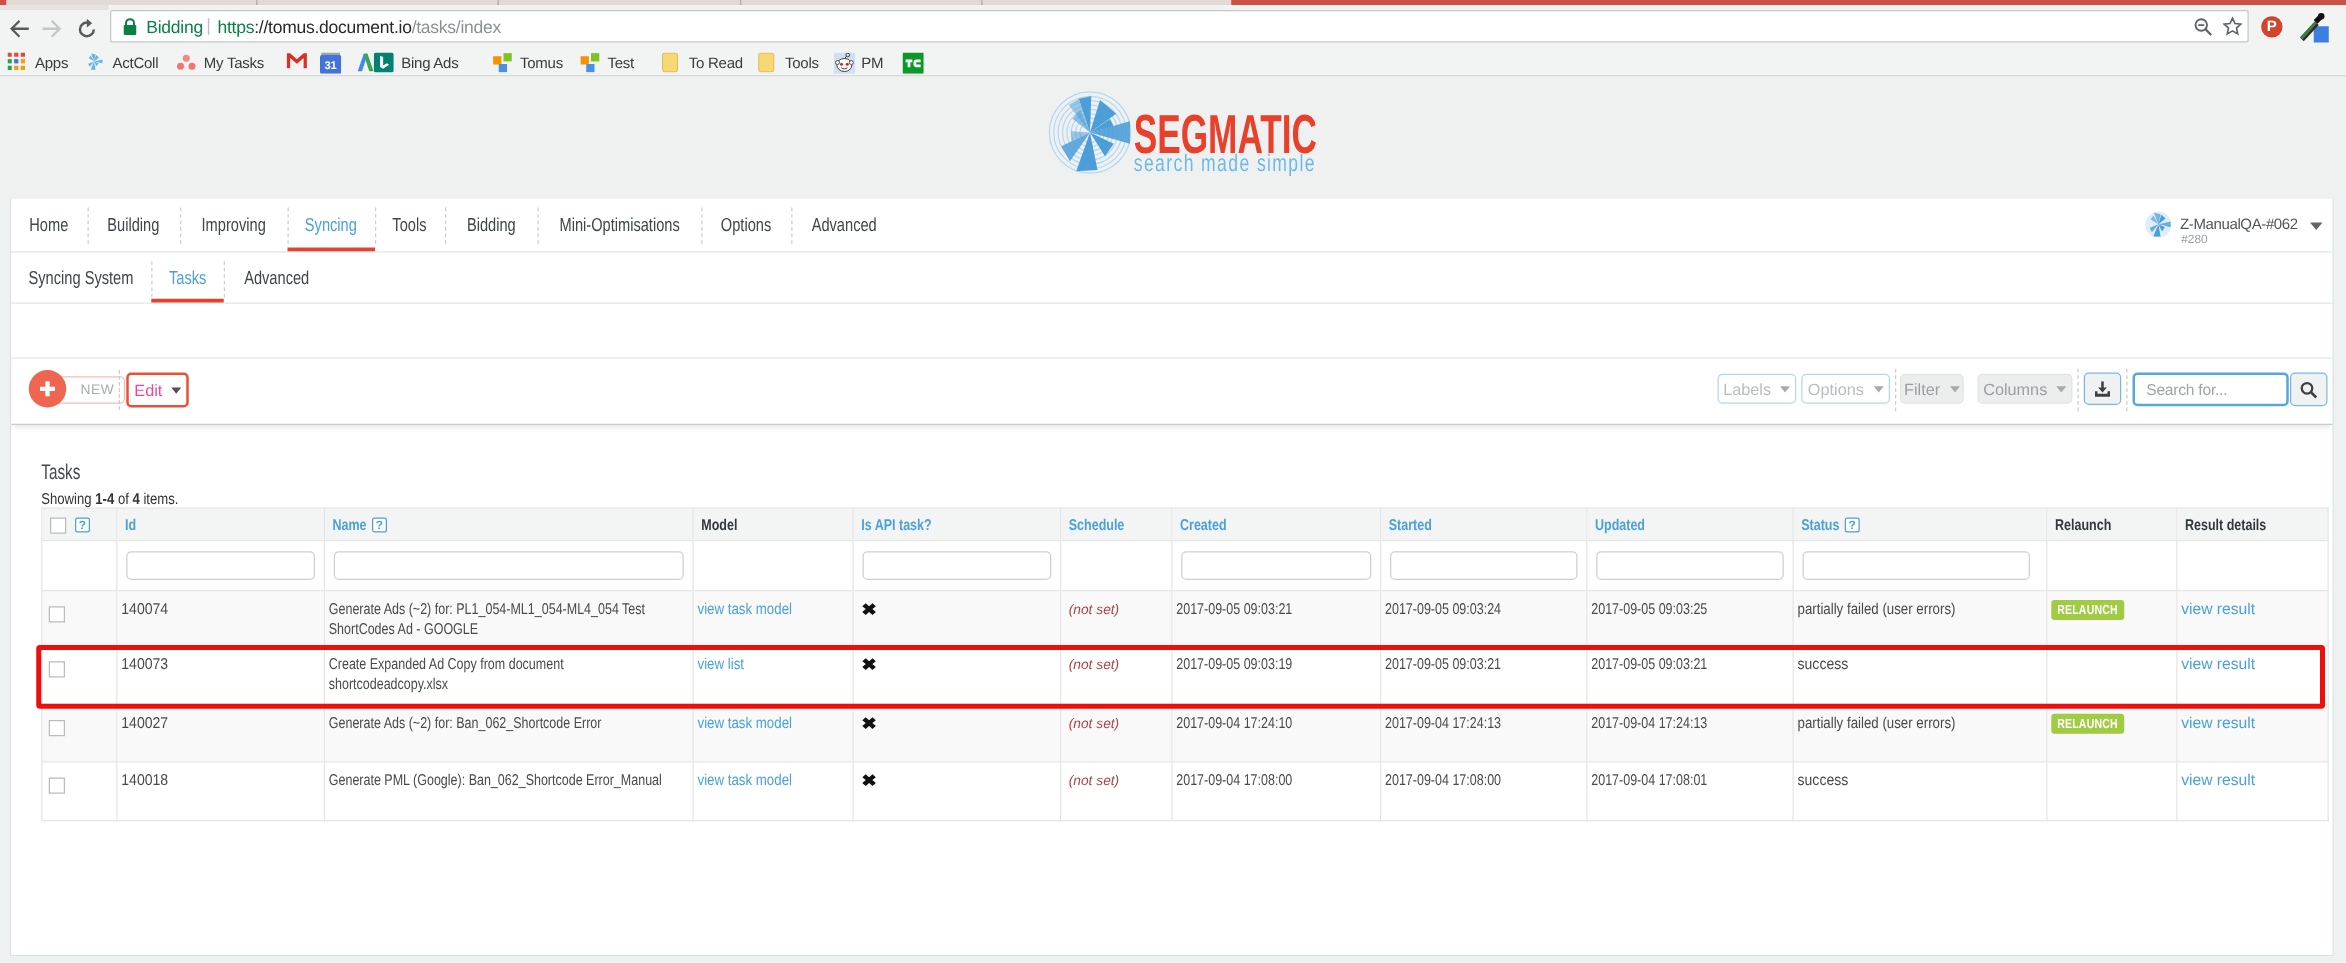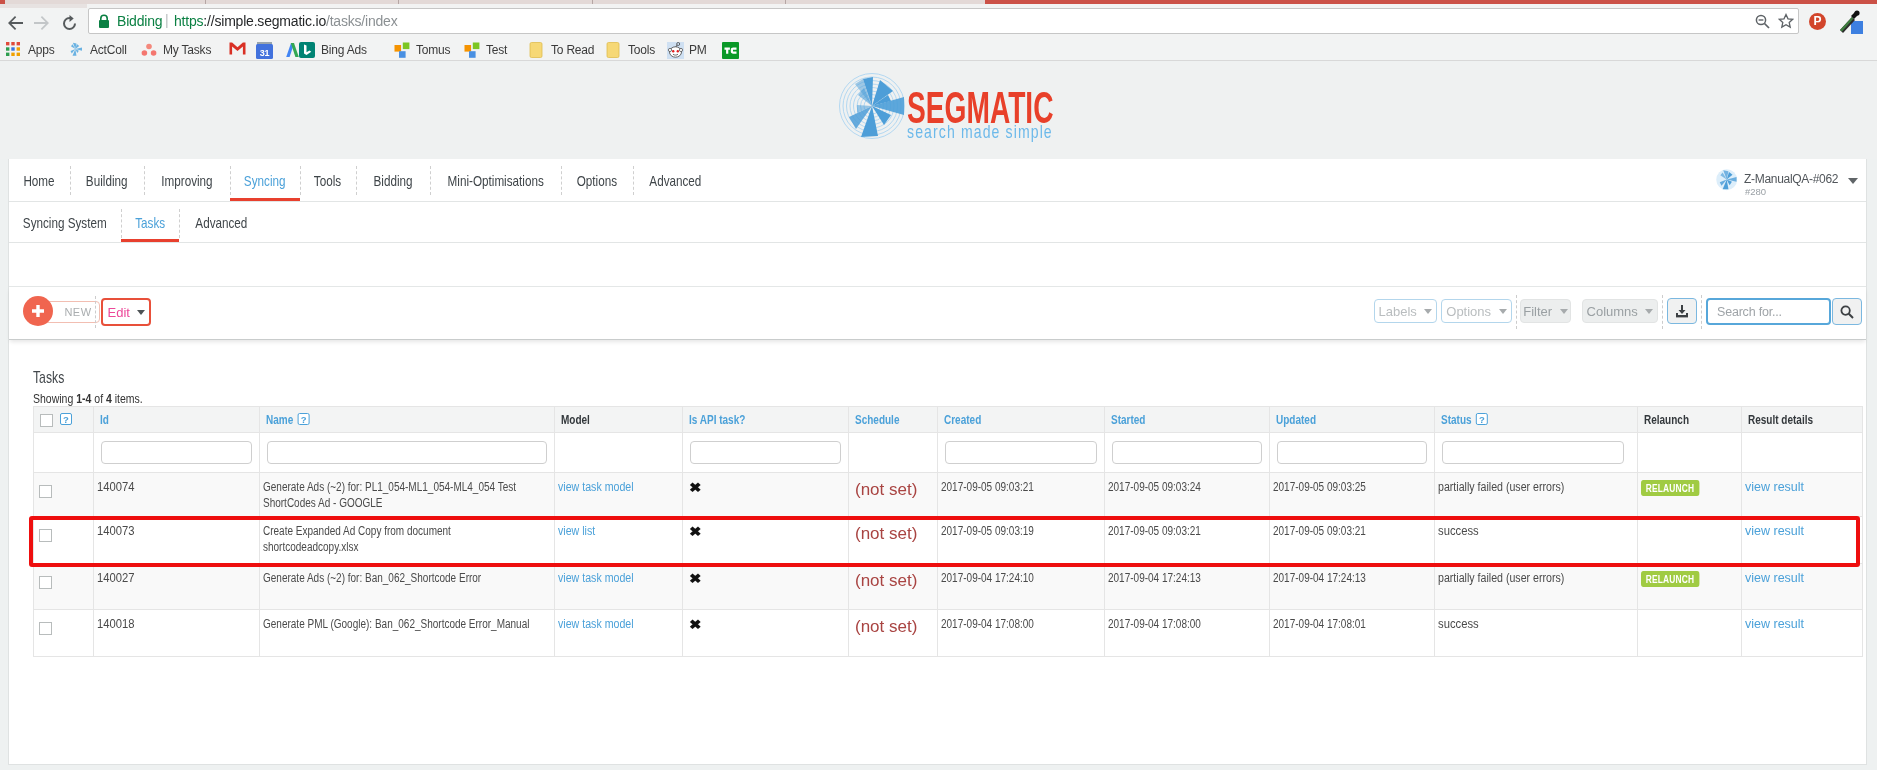--- a/index.html
+++ b/index.html
@@ -55,21 +55,21 @@
 #grid tr.frow td { height:40px; padding:8px 7px 0; background:#fff; }
 #grid td { padding:7px 6px 0 3px; }
 #grid tr.r1 td { height:44px; }
 #grid tbody tr.dr td:first-child { padding-top:11px; padding-left:5px; }
 #grid tr.r2 td { height:47px; }
 #grid tr.r3 td { height:46px; }
 #grid tr.r4 td { height:47px; }
 #grid tr.stripe td { background:#f9f9f9; }
 .finput { width:100%; height:23px; border:1px solid #cfcfcf; border-radius:4px; background:#fff; }
 a.lnk { color:#4ba1d9; text-decoration:none; }
-.notset { color:#a94442; font-size:17px; }
+.notset { color:#a94442; font-style:italic; font-size:11px; }
 .xmark { font-size:13px; color:#111; font-weight:bold; margin-left:3px; letter-spacing:0; display:inline-block; transform:scaleX(1.15); transform-origin:0 0; }
 .sqi { transform:scaleX(1.25); }
 .qi { display:inline-block; width:12px; height:12px; border:1px solid #4ba1d9; border-radius:2px; color:#4ba1d9; font-size:9.5px; line-height:11px; text-align:center; font-weight:bold; background:#fff; vertical-align:1px; }
 .cb { display:inline-block; width:13px; height:13px; border:1px solid #b8bcbc; background:#fff; vertical-align:middle; }
 .relaunch { display:inline-block; background:#a0cb43; color:#fff; font-size:10.5px; font-weight:bold; border-radius:3px; padding:2px 6px; letter-spacing:0.2px; transform:scaleX(0.8); transform-origin:0 0; }
 #redbox { position:absolute; left:29px; top:516px; width:1831px; height:51px; border:4px solid #ee0e0e; border-radius:3px; z-index:50; }
 </style>
 </head>
 <body>
 
@@ -92,21 +92,21 @@
   <svg class="navbtn" style="left:61px;" width="17" height="17" viewBox="0 0 17 17">
       <path d="M8.5 2a6.5 6.5 0 1 0 6.5 6.5h-2A4.5 4.5 0 1 1 8.5 4V7l4.2-3.5L8.5 0z" fill="#565a5c"></path>
     </svg>
   <div id="addrbar">
     <svg style="position:absolute;left:9px;top:5px" width="12" height="15" viewBox="0 0 12 15">
         <path d="M2 6V4.5a4 4 0 0 1 8 0V6h-1.6V4.5a2.4 2.4 0 0 0-4.8 0V6z" fill="#0b8043"></path>
         <rect x="1" y="6" width="10" height="8" rx="1" fill="#0b8043"></rect>
       </svg>
     <span style="position:absolute;left:28px;top:4px;font-size:14px;color:#0b8043;letter-spacing:-0.2px;">Bidding</span>
     <span style="position:absolute;left:76px;top:3px;font-size:14px;color:#b9bdbf;">|</span>
-    <div class="txt" style="left:85px;">https<span class="host">://simple.segmatic.io</span><span class="path">/tasks/index</span></div>
+    <div class="txt" style="left:85px;">https<span class="host">://tomus.document.io</span><span class="path">/tasks/index</span></div>
     <svg style="position:absolute;left:1666px;top:5px" width="15" height="15" viewBox="0 0 15 15">
         <circle cx="6" cy="6" r="4.6" fill="none" stroke="#5e6367" stroke-width="1.5"></circle>
         <path d="M9.5 9.5L14 14" stroke="#5e6367" stroke-width="1.7"></path>
         <path d="M3.6 6h4.8" stroke="#5e6367" stroke-width="1.4"></path>
       </svg>
     <svg style="position:absolute;left:1689px;top:4px" width="16" height="16" viewBox="0 0 16 16">
         <path d="M8 1.5l2 4.3 4.7.5-3.5 3.2 1 4.6L8 11.7l-4.2 2.4 1-4.6L1.3 6.3 6 5.8z" fill="none" stroke="#5e6367" stroke-width="1.3"></path>
       </svg>
   </div>
   <div style="position:absolute;left:1809px;top:9px;width:17px;height:17px;border-radius:50%;background:#d2452b;color:#fff;font-weight:bold;font-size:12px;text-align:center;line-height:17px;">P</div>

